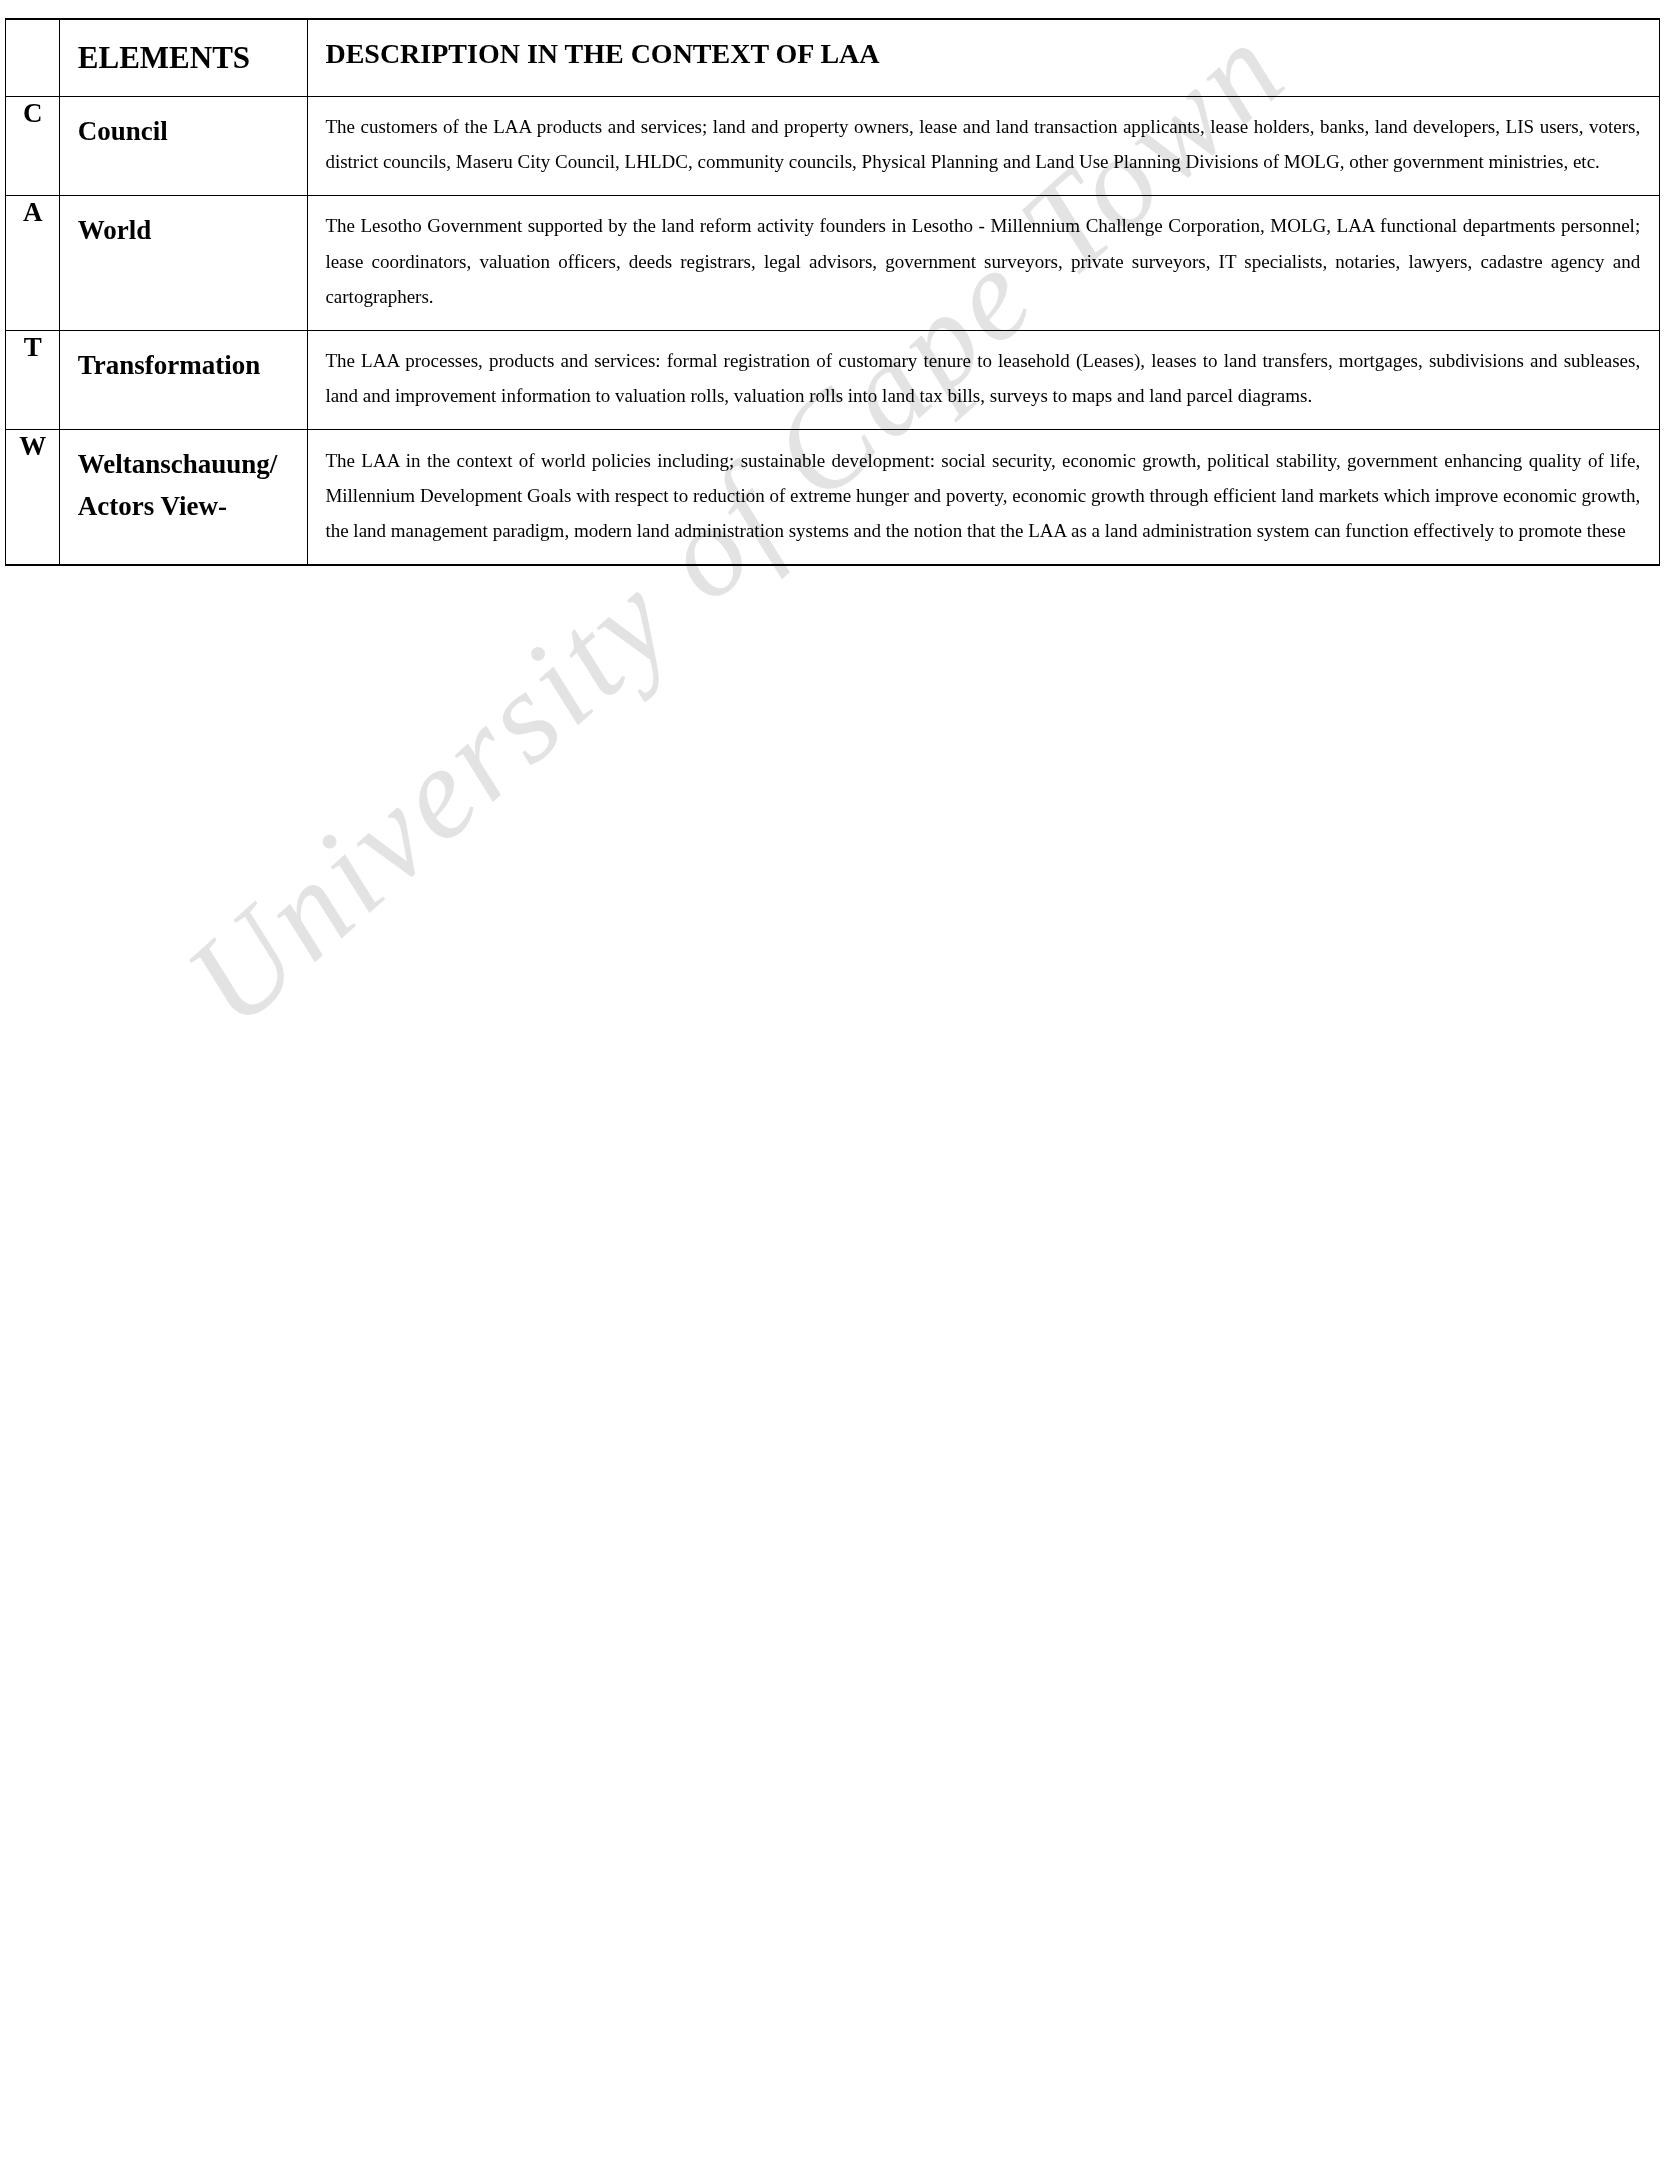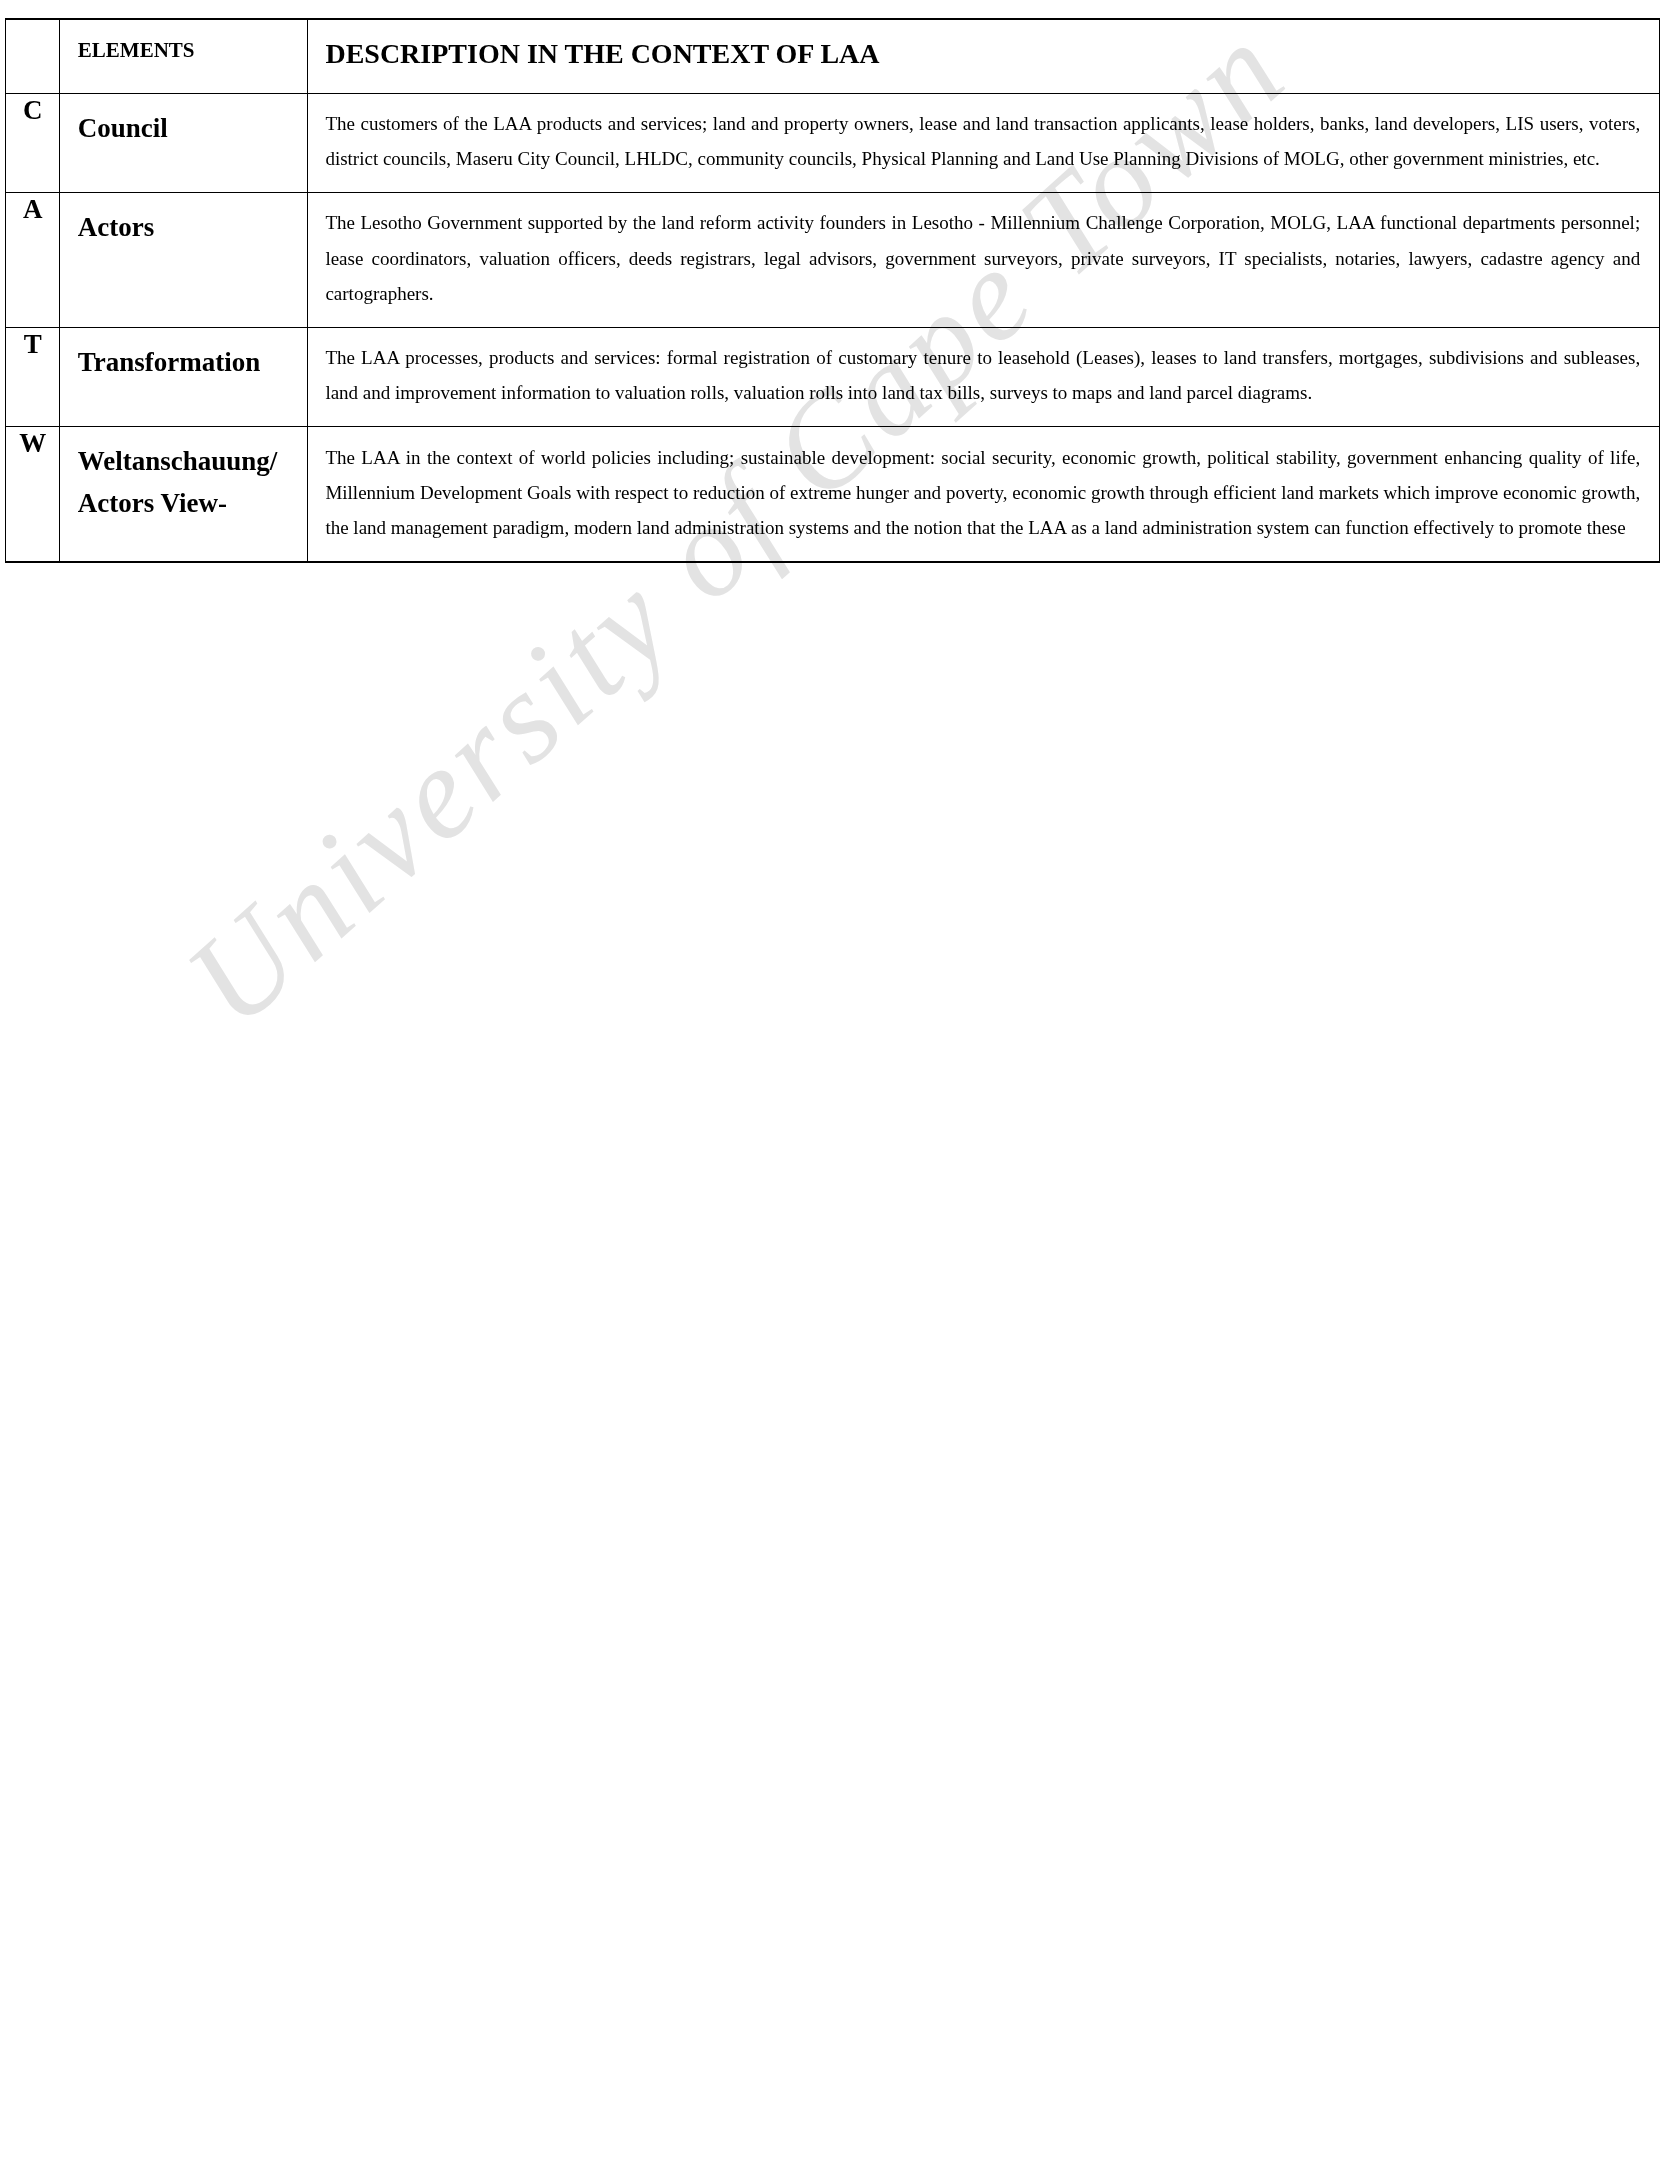--- a/index.html
+++ b/index.html
@@ -74,21 +74,21 @@
   }
   .elem{
     font-weight:bold;
     font-size:27px;
     line-height:1.55;
     padding:14px 8.7px 14px 17.5px;
   }
   .hdr .elem, .hdr .desc{
     font-weight:bold;
   }
-  .hdr .elem{font-size:21px;}
+  .hdr .elem{font-size:31px;}
   .hdr .desc{font-size:28px; line-height:1.55;}
   .desc{
     font-size:19px;
     line-height:1.86;
     text-align:justify;
     text-justify:inter-word;
     padding:12.2px 19px 15.7px 17.5px;
     hyphens:none;
   }
   .hdr td{height:73px;}
@@ -126,21 +126,21 @@
           <div class="elem">Council</div>
         </td>
         <td>
           <div class="desc">The customers of the LAA products and services; land and property owners, lease and land transaction applicants, lease holders, banks, land developers, LIS users, voters, district councils, Maseru City Council, LHLDC, community councils, Physical Planning and Land Use Planning Divisions of MOLG, other government ministries, etc.</div>
         </td>
       </tr>
 
       <tr>
         <td class="code">A</td>
         <td>
-          <div class="elem">Actors</div>
+          <div class="elem">World</div>
         </td>
         <td>
           <div class="desc">The Lesotho Government supported by the land reform activity founders in Lesotho - Millennium Challenge Corporation, MOLG, LAA functional departments personnel; lease coordinators, valuation officers, deeds registrars, legal advisors, government surveyors, private surveyors, IT specialists, notaries, lawyers, cadastre agency and cartographers.</div>
         </td>
       </tr>
 
       <tr>
         <td class="code">T</td>
         <td>
           <div class="elem">Transformation</div>

